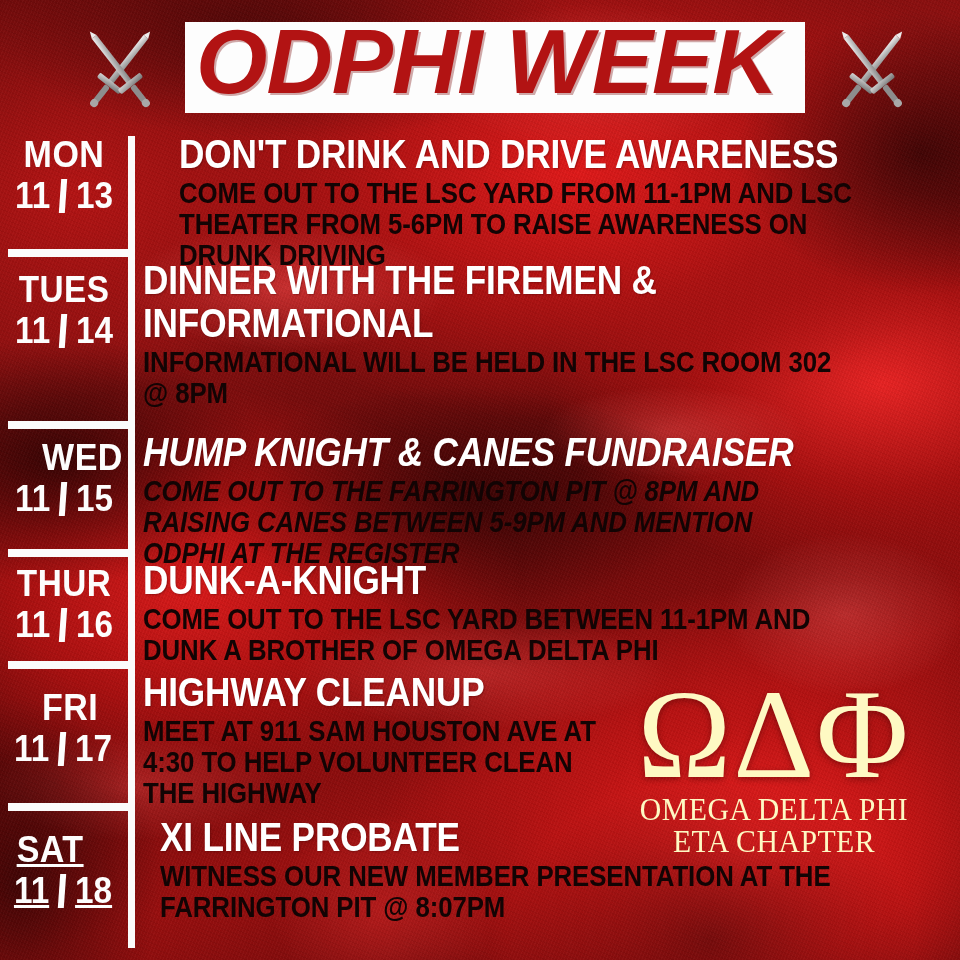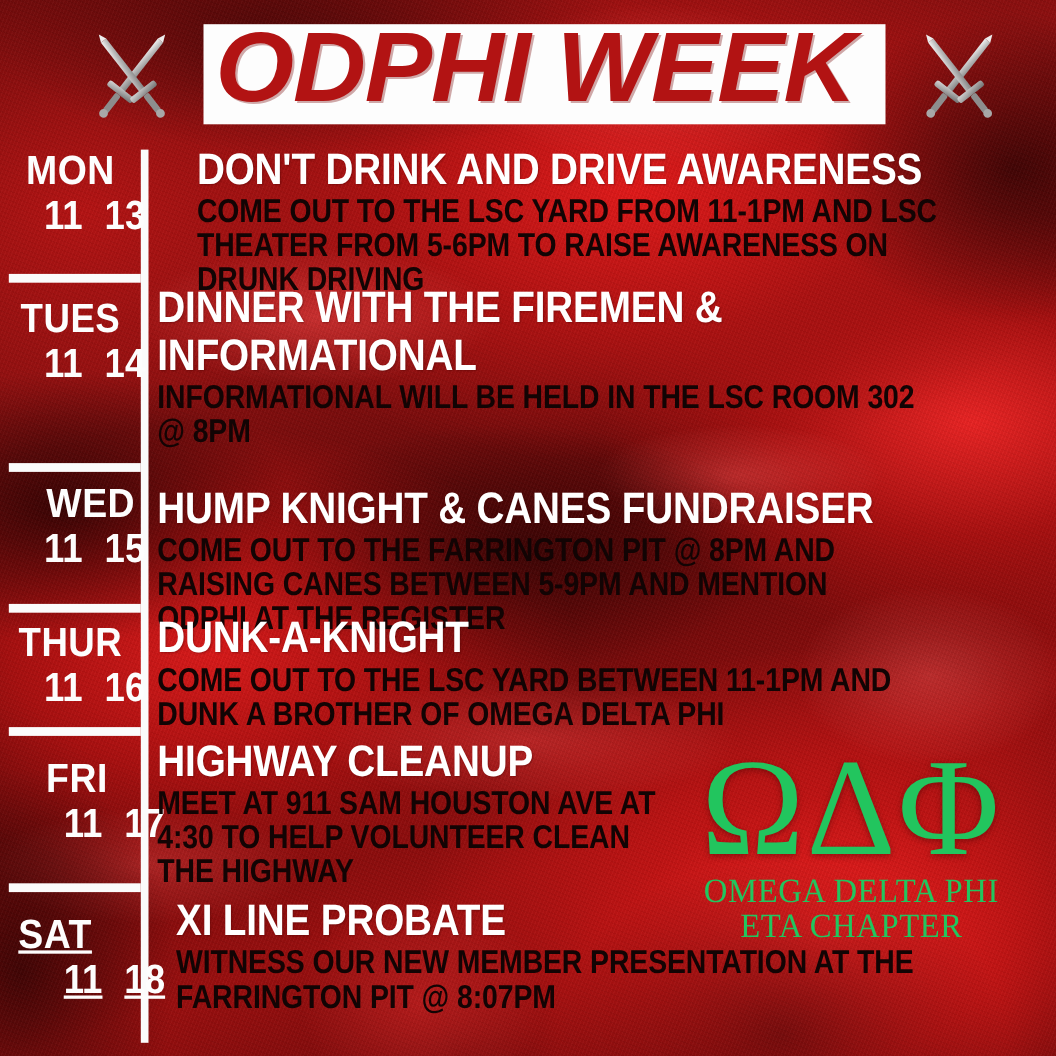--- a/index.html
+++ b/index.html
@@ -115,21 +115,20 @@
     white-space:nowrap;
   }
   .day-name.narrow { transform:scaleX(.9); }
   .day-date {
     display:flex; align-items:center; justify-content:center;
     font-family:"Liberation Sans", sans-serif;
     font-weight:700;
     font-size:37px; line-height:40px;
     margin-top:2px;
     white-space:nowrap;
-    padding-left:44px;
   }
   .day-date .mm, .day-date .dd { transform:scaleX(.9); display:inline-block; }
   .day-date .sep {
     display:inline-block;
     width:6px; height:34px;
     background:#fdfdfd;
     margin:0 8px;
     transform:skewX(-4deg);
   }
   .daycell.left-align { text-align:left; padding-left:12px; }
@@ -161,21 +160,21 @@
     transform:scaleX(.86);
     transform-origin:left top;
     margin-top:1px;
   }
   .evt-desc.narrowbox { width:560px; }
 
   
   #logo {
     position:absolute; left:600px; top:676px;
     width:348px; text-align:center;
-    color:#22c55e;
+    color:#fef9c3;
   }
   .greek {
     font-family:"Liberation Serif", serif;
     font-size:126px; line-height:118px;
     letter-spacing:2px;
     text-shadow:0 2px 6px rgba(60,0,0,.45);
   }
   .logo-line1, .logo-line2 {
     font-family:"Liberation Serif", serif;
     font-size:31px; line-height:32px;
@@ -293,21 +292,21 @@
 
     <div class="row" style="top:301px;">
       <div class="daycell" style="top:10px;text-align:right;">
         <div class="day-name">WED</div>
         <div class="day-date">
           <span class="mm">11</span>
           <span class="sep"></span>
           <span class="dd">15</span>
         </div>
       </div>
-      <div class="content" style="top:12px;">
+      <div class="content" style="top:2px;font-style:italic;">
         <div class="evt-title">HUMP KNIGHT &amp; CANES FUNDRAISER</div>
         <div class="evt-desc">COME OUT TO THE FARRINGTON PIT @ 8PM AND RAISING CANES BETWEEN 5-9PM AND MENTION ODPHI AT THE REGISTER</div>
       </div>
     </div>
     <div class="hrule" style="top:421px;"></div>
 
     <div class="row" style="top:429px;">
       <div class="daycell" style="top:8px;">
         <div class="day-name narrow">THUR</div>
         <div class="day-date">

